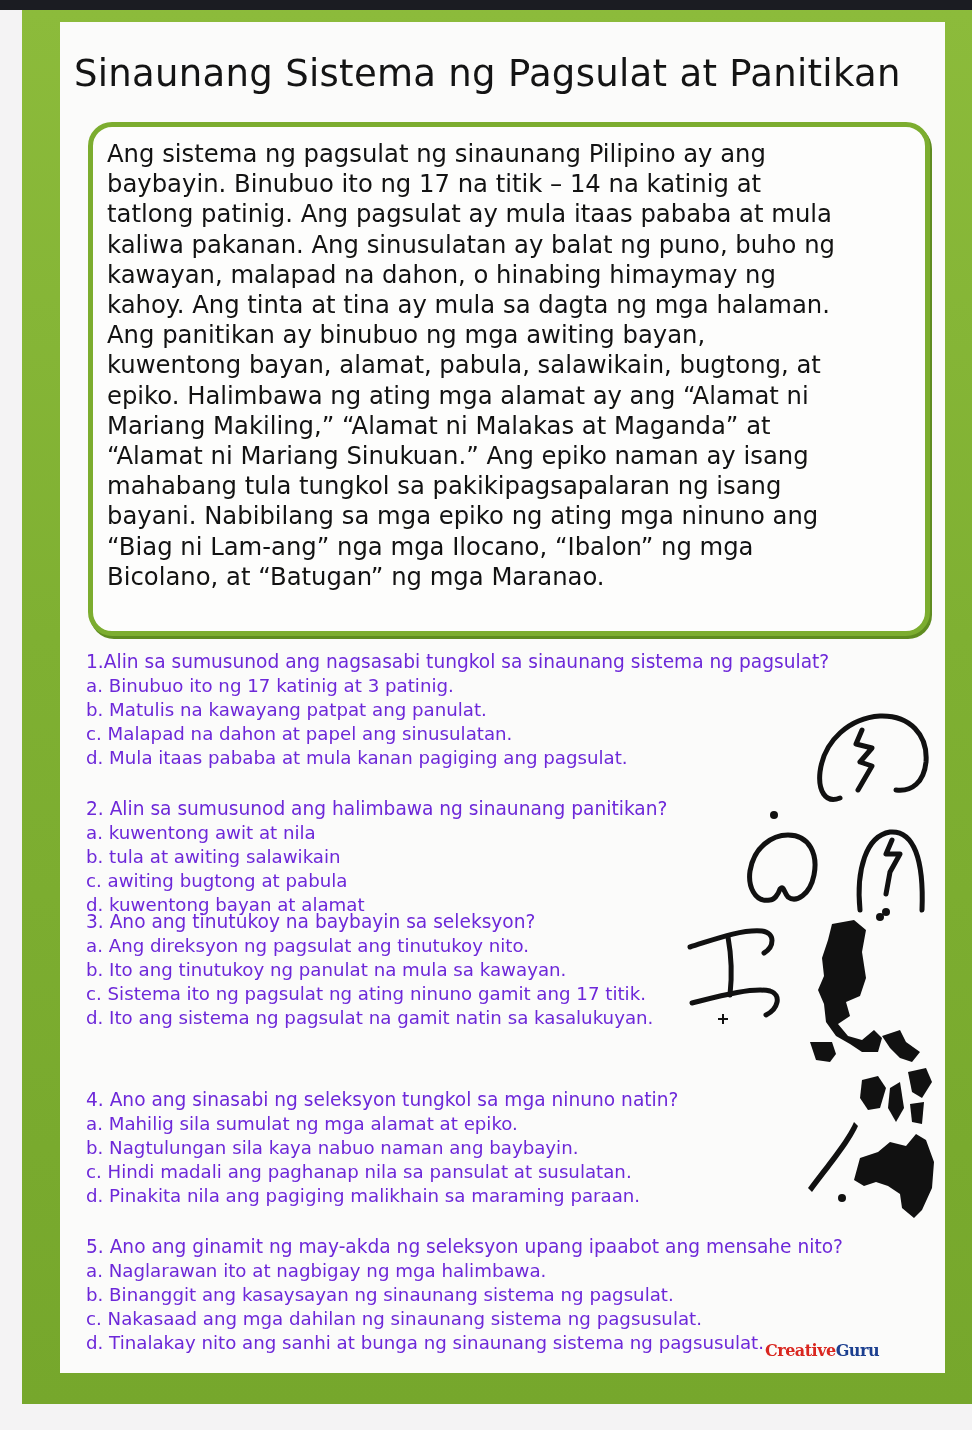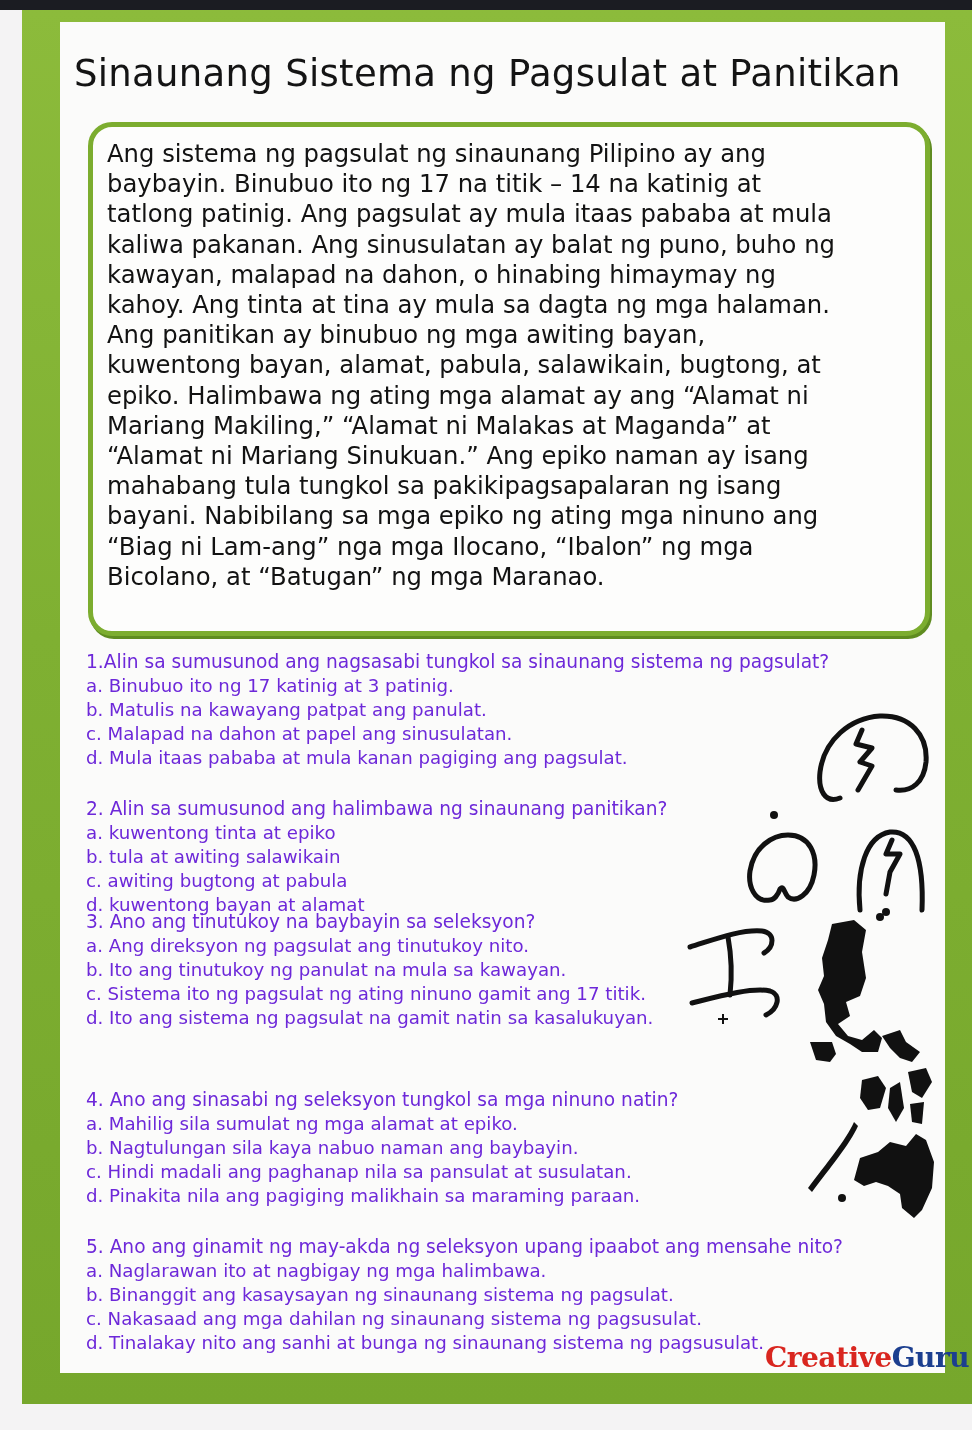--- a/index.html
+++ b/index.html
@@ -37,21 +37,21 @@
   .q .qline { display:block; white-space:nowrap; }
   .q .qtitle { font-size:18.6px; }
   .q1 { top:650px; }
   .q2 { top:797px; }
   .q3 { top:910px; }
   .q4 { top:1088px; }
   .q5 { top:1235px; }
   .art { position:absolute; }
   .logo {
     position:absolute; left:765px; top:1341px; font-family:"DejaVu Serif","Liberation Serif",serif;
-    font-weight:bold; font-size:28px; white-space:nowrap; letter-spacing:-0.5px;
+    font-weight:bold; font-size:16px; white-space:nowrap; letter-spacing:-0.5px;
   }
   .logo .c1 { color:#d9261f; }
   .logo .c2 { color:#1c3f8f; }
 </style>
 </head>
 <body>
 
 <div class="topbar"></div>
 <div class="frame"></div>
 <div class="page"></div>
@@ -81,21 +81,21 @@
 <div class="q q1">
   <span class="qline qtitle">1.Alin sa sumusunod ang nagsasabi tungkol sa sinaunang sistema ng pagsulat?</span>
   <span class="qline">a. Binubuo ito ng 17 katinig at 3 patinig.</span>
   <span class="qline">b. Matulis na kawayang patpat ang panulat.</span>
   <span class="qline">c. Malapad na dahon at papel ang sinusulatan.</span>
   <span class="qline">d. Mula itaas pababa at mula kanan pagiging ang pagsulat.</span>
 </div>
 
 <div class="q q2">
   <span class="qline qtitle">2. Alin sa sumusunod ang halimbawa ng sinaunang panitikan?</span>
-  <span class="qline">a. kuwentong tinta at epiko</span>
+  <span class="qline">a. kuwentong awit at nila</span>
   <span class="qline">b. tula at awiting salawikain</span>
   <span class="qline">c. awiting bugtong at pabula</span>
   <span class="qline">d. kuwentong bayan at alamat</span>
 </div>
 
 <div class="q q3">
   <span class="qline qtitle">3. Ano ang tinutukoy na baybayin sa seleksyon?</span>
   <span class="qline">a. Ang direksyon ng pagsulat ang tinutukoy nito.</span>
   <span class="qline">b. Ito ang tinutukoy ng panulat na mula sa kawayan.</span>
   <span class="qline">c. Sistema ito ng pagsulat ng ating ninuno gamit ang 17 titik.</span>

